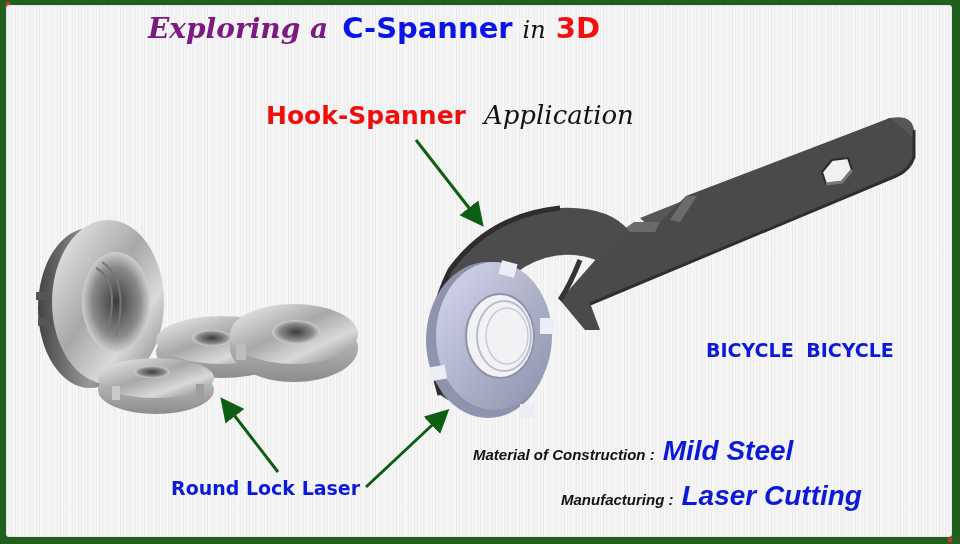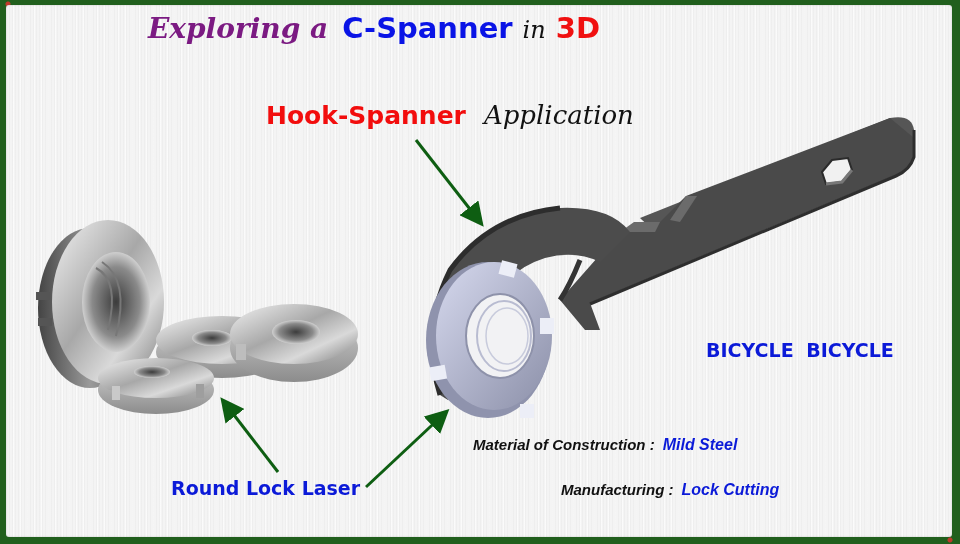--- a/index.html
+++ b/index.html
@@ -36,21 +36,21 @@
 
     .hook-label { position: absolute; top: 100px; left: 266px; white-space: nowrap; }
     .hook-red { font-family: "DejaVu Sans", sans-serif; font-weight: bold; font-size: 25px; color: #f20d0d; text-align: center; }
     .hook-app { font-family: "DejaVu Serif", serif; font-style: italic; font-size: 26px; color: #111; margin-left: 18px; }
 
     .bicycle { position: absolute; top: 339px; left: 706px; font-family: "DejaVu Sans", sans-serif; font-weight: bold; font-size: 19px; color: #0b1ad8; white-space: nowrap; word-spacing: 6px; }
 
     .material { position: absolute; top: 435px; left: 473px; white-space: nowrap; }
     .manuf { position: absolute; top: 480px; left: 561px; white-space: nowrap; }
     .k { font-family: "Liberation Sans", sans-serif; font-style: italic; font-weight: bold; font-size: 15px; color: #111; }
-    .v { font-family: "Liberation Sans", sans-serif; font-style: italic; font-weight: bold; font-size: 16px; color: #0b1ad8; margin-left: 8px; }
+    .v { font-family: "Liberation Sans", sans-serif; font-style: italic; font-weight: bold; font-size: 28px; color: #0b1ad8; margin-left: 8px; }
 
     .round { position: absolute; top: 477px; left: 171px; font-family: "DejaVu Sans", sans-serif; font-weight: bold; font-size: 19px; color: #0b1ad8; white-space: nowrap; }
 
     svg.art { position: absolute; left: 0; top: 0; }
   </style>
 </head>
 <body>
 
 <div class="frame"></div>
 <div class="paper"></div>
@@ -158,16 +158,16 @@
   <span class="hook-red">Hook-Spanner</span><span class="hook-app">Application</span>
 </div>
 
 <div class="bicycle">BICYCLE  BICYCLE</div>
 
 <div class="material">
   <span class="k">Material of Construction :</span><span class="v">Mild Steel</span>
 </div>
 
 <div class="manuf">
-  <span class="k">Manufacturing :</span><span class="v">Lock Cutting</span>
+  <span class="k">Manufacturing :</span><span class="v">Laser Cutting</span>
 </div>
 
 <div class="round">Round Lock Laser</div>
 
 </body></html>

